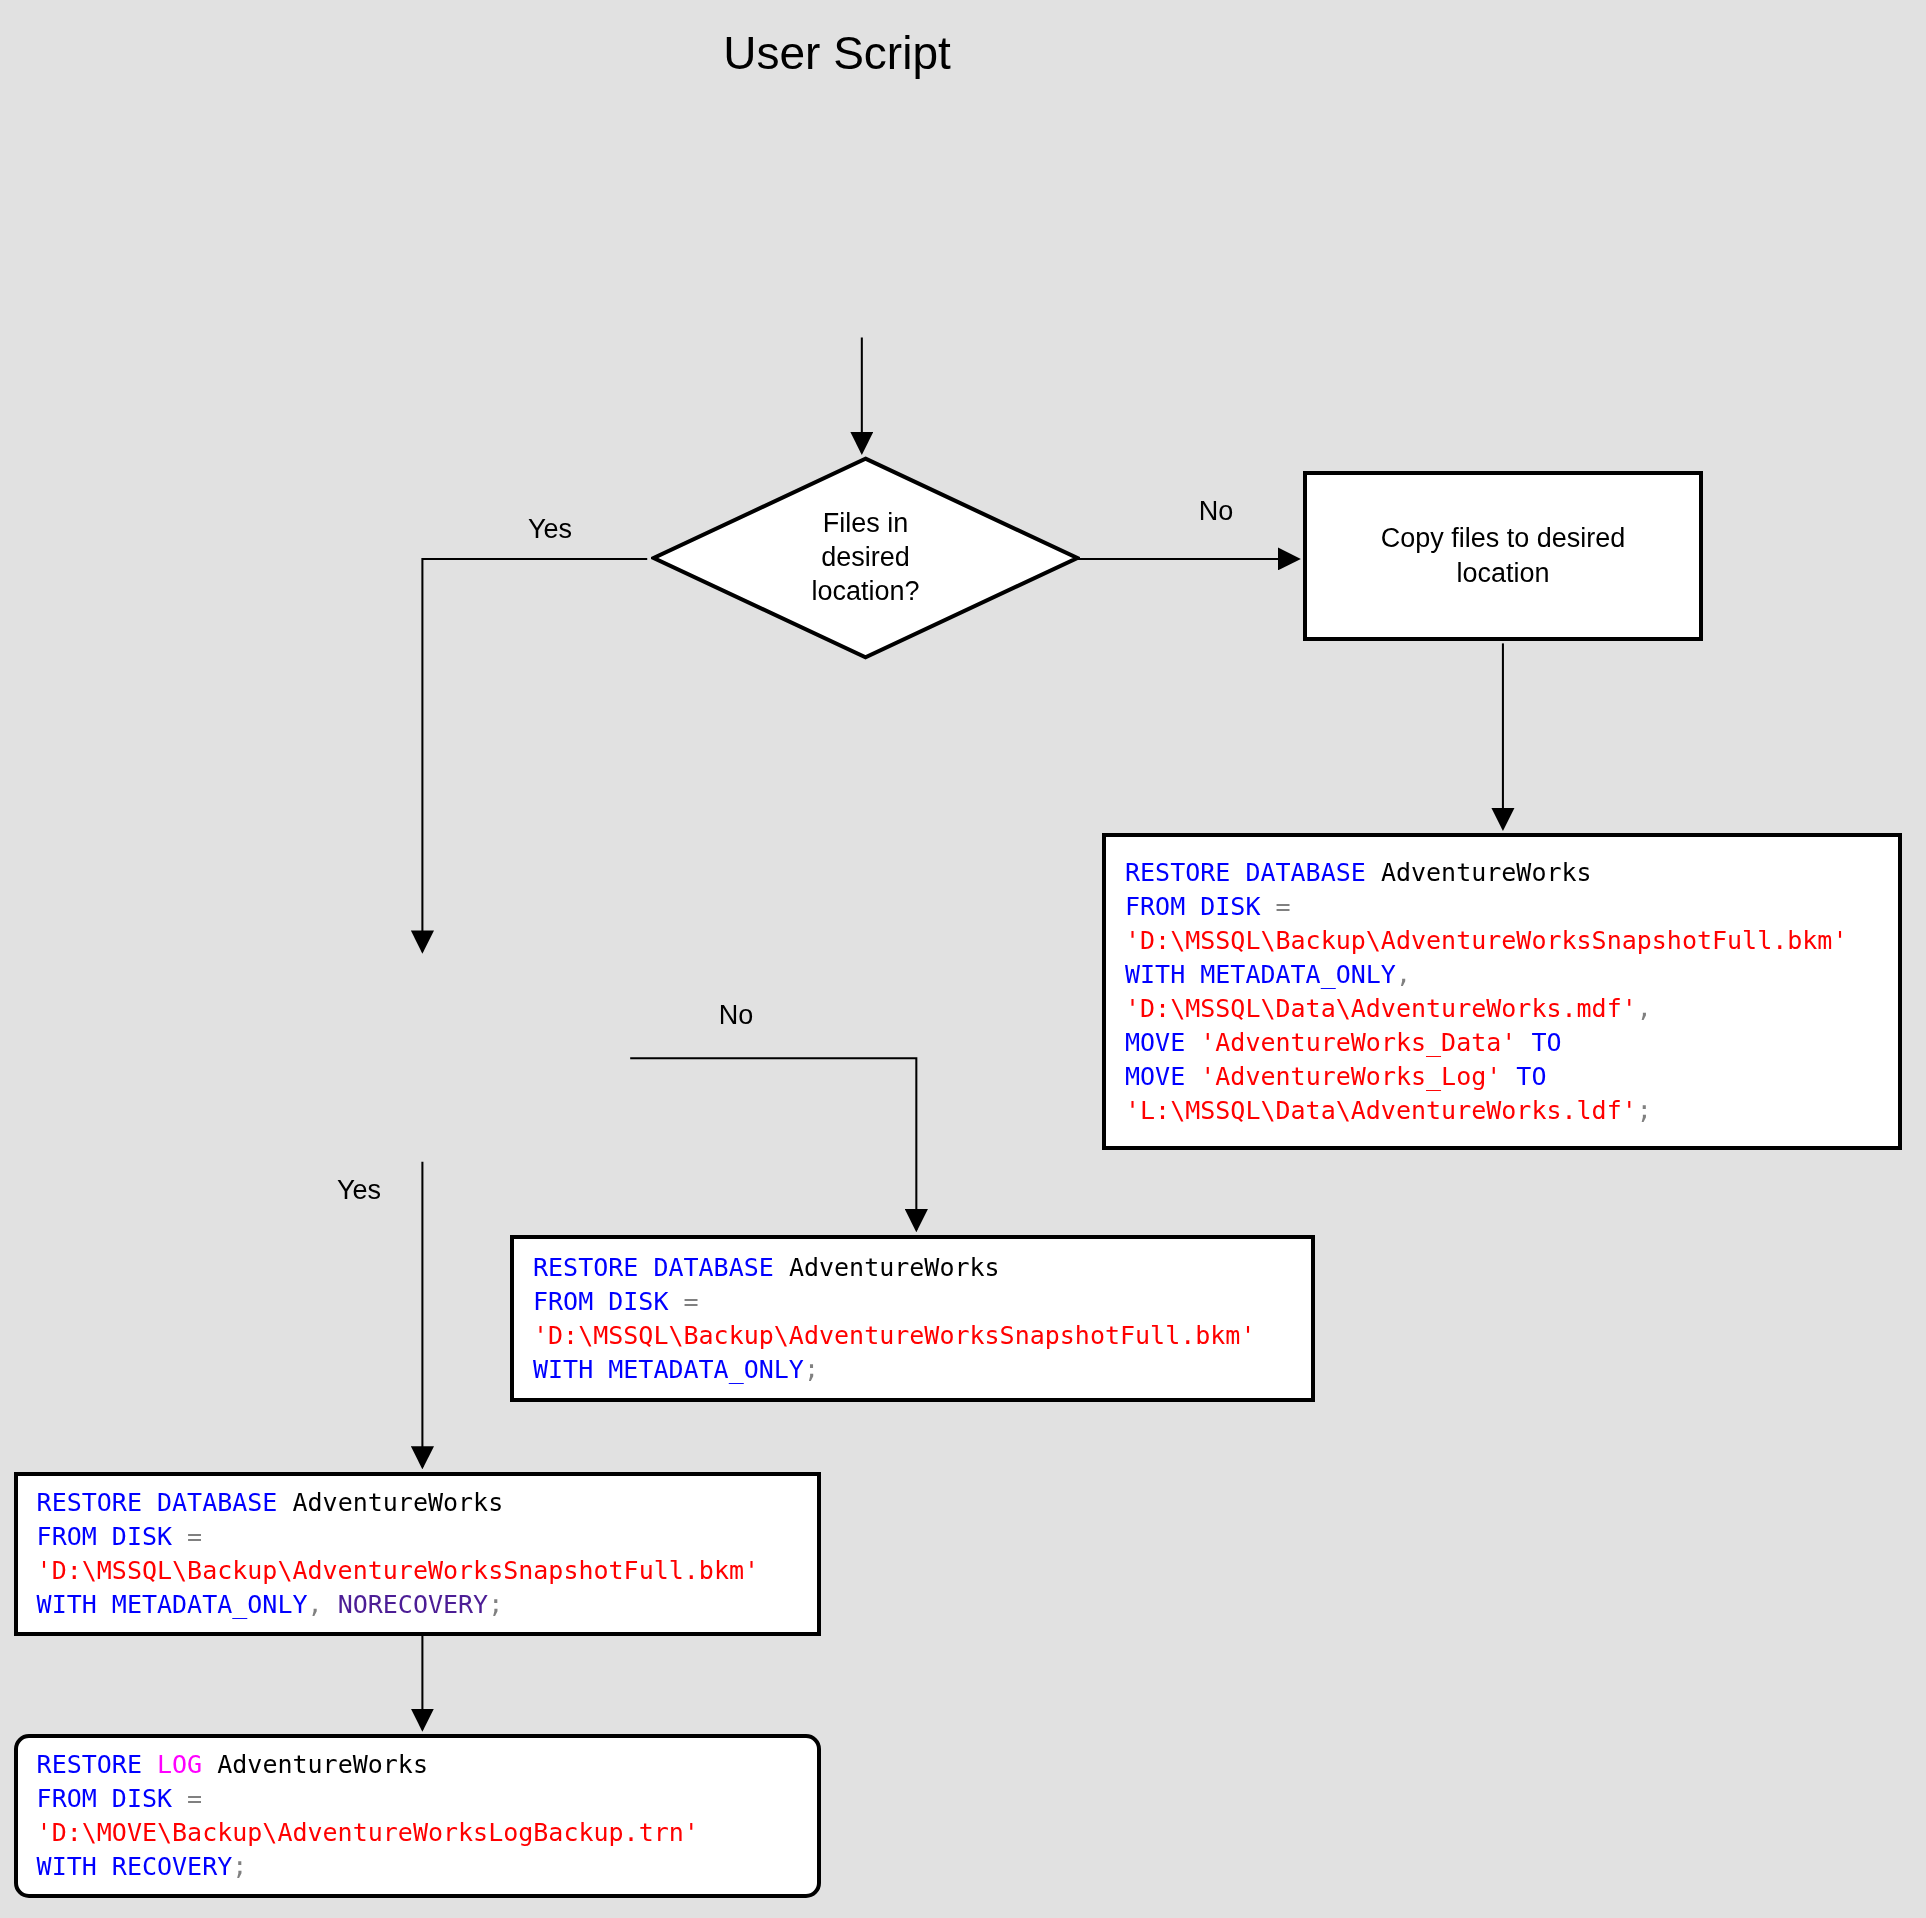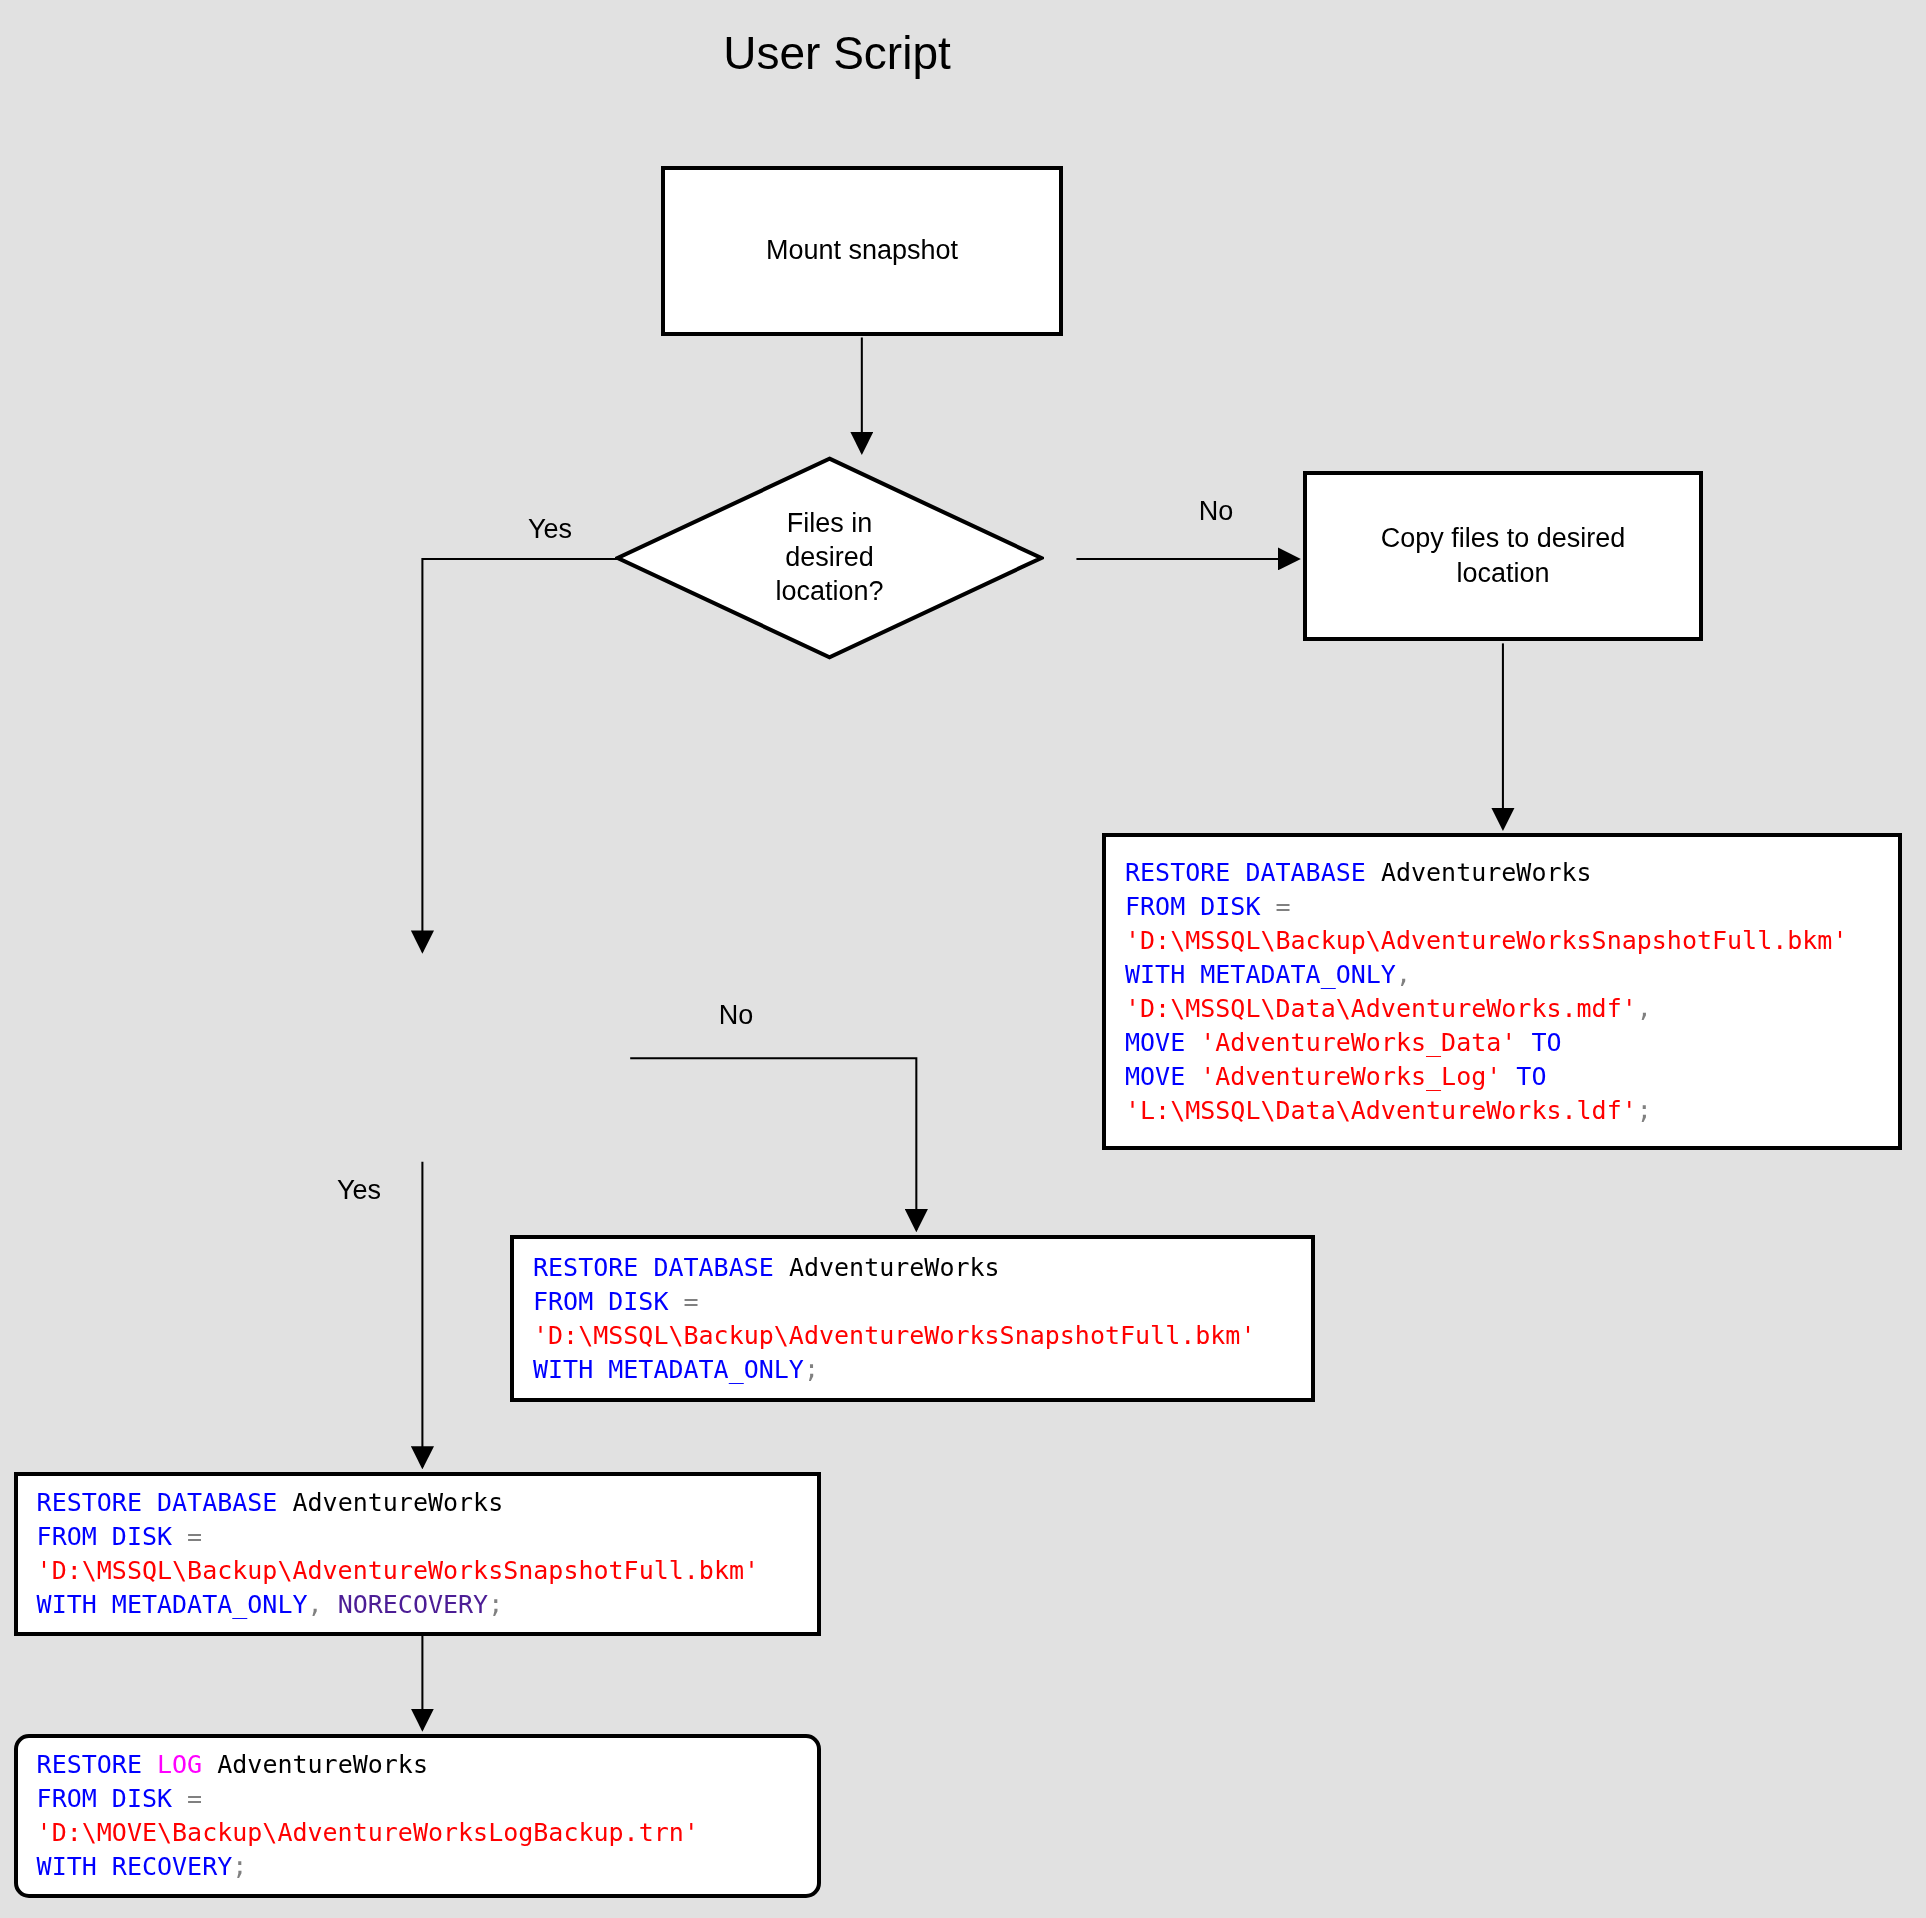--- a/index.html
+++ b/index.html
@@ -11,21 +11,21 @@
   .rect{position:absolute;background:#fff;border:4.1px solid #000;box-sizing:border-box;
         display:flex;align-items:center;justify-content:center;text-align:center;
         font-size:27px;line-height:1.3;white-space:pre-line;color:#000;}
   #mount{left:661px;top:166px;width:402px;height:170px;}
   #copy{left:1303px;top:471px;width:400px;height:170px;}
   .diamond{position:absolute;}
   .diamond svg{position:absolute;left:0;top:0;width:100%;height:100%;}
   .dtext{position:absolute;left:0;top:0;right:0;bottom:0;display:flex;align-items:center;
          justify-content:center;text-align:center;font-size:27px;line-height:1.25;
          white-space:pre-line;color:#000;}
-  #d1{left:615px;top:456px;width:429px;height:204px;}
+  #d1{left:651px;top:456px;width:429px;height:204px;}
   #d2{left:215px;top:956px;width:416px;height:204px;}
   .code{position:absolute;background:#fff;border:4.1px solid #000;box-sizing:border-box;
         font-family:"DejaVu Sans Mono","Liberation Mono",monospace;font-size:25px;
         display:flex;flex-direction:column;justify-content:center;padding-left:19px;}
   .cl{line-height:34px;white-space:pre;}
   #box1{left:1102px;top:833px;width:800px;height:317px;}
   #box2{left:510px;top:1235px;width:805px;height:167px;}
   #box3{left:13.6px;top:1472px;width:807px;height:164px;}
   #box4{left:13.6px;top:1734px;width:807px;height:164px;border-radius:15px;}
   .edge-label{position:absolute;transform:translate(-50%,-50%);font-size:27px;color:#000;}
@@ -49,23 +49,20 @@
     <polyline points="950,820 620,820 620,1396" fill="none" stroke="#000" stroke-width="3" marker-end="url(#arrow)"></polyline>
     <polyline points="1580,820 1906,820" fill="none" stroke="#000" stroke-width="3" marker-end="url(#arrow)"></polyline>
     <polyline points="2206,944 2206,1216" fill="none" stroke="#000" stroke-width="3" marker-end="url(#arrow)"></polyline>
     <polyline points="925,1553 1345,1553 1345,1805" fill="none" stroke="#000" stroke-width="3" marker-end="url(#arrow)"></polyline>
     <polyline points="620,1705 620,2153" fill="none" stroke="#000" stroke-width="3" marker-end="url(#arrow)"></polyline>
     <polyline points="620,2401 620,2538" fill="none" stroke="#000" stroke-width="3" marker-end="url(#arrow)"></polyline>
   </svg>
 
   <div class="title">User Script</div>
 
-  <div class="rect" id="mount">
-    <span>Mount snapshot</span>
-  </div>
 
   <div class="diamond" id="d1">
     <svg viewBox="0 0 630 300" preserveAspectRatio="none">
       <polygon points="315,4 626,150 315,296 4,150" fill="#fff" stroke="#000" stroke-width="6"></polygon>
     </svg>
     <div class="dtext">Files in
 desired
 location?</div>
   </div>
 

